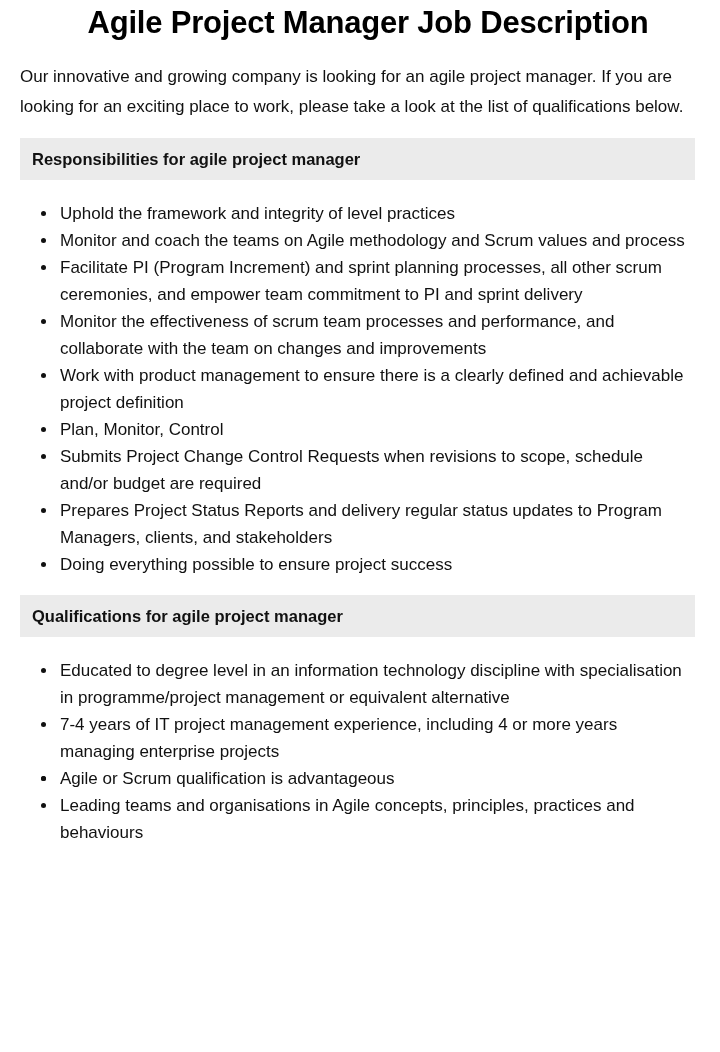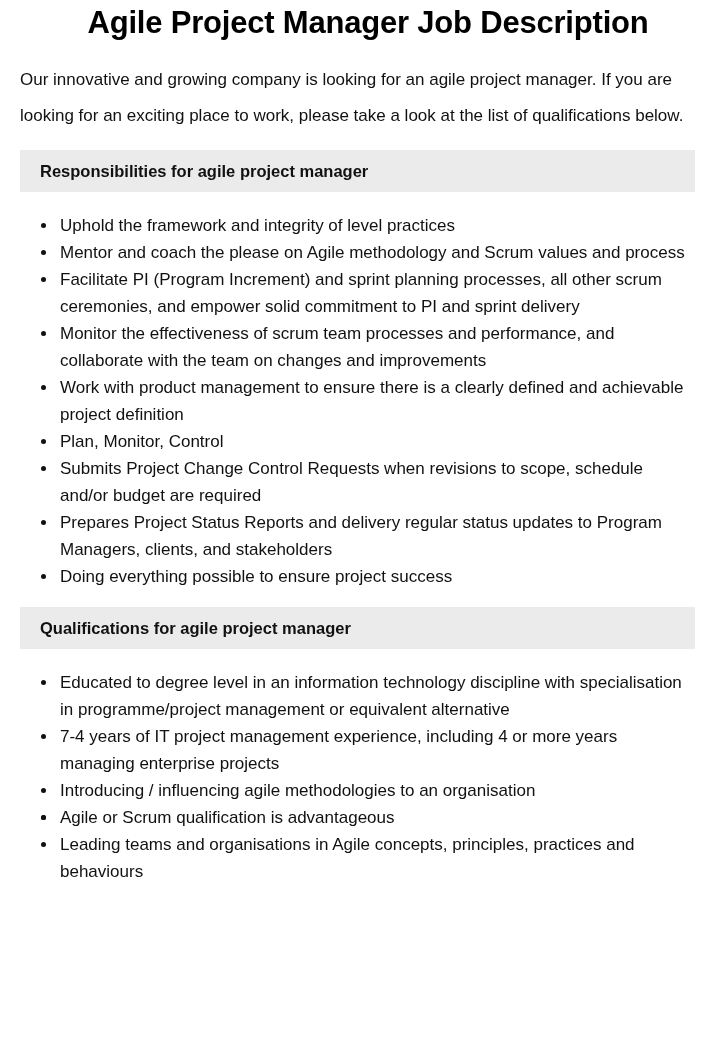--- a/index.html
+++ b/index.html
@@ -18,29 +18,29 @@
       font-size: 31px;
       font-weight: bold;
       line-height: 42px;
       color: #000000;
       letter-spacing: -0.2px;
       padding-left: 16px;
     }
     .intro {
       margin: 18px 20px 0 20px;
       font-size: 17px;
-      line-height: 36px;
+      line-height: 30px;
       color: #111111;
     }
     .section-header {
       margin: 16px 25px 0 20px;
       background: #ebebeb;
       height: 42px;
       box-sizing: border-box;
-      padding: 0 20px;
+      padding: 0 12px;
       display: flex;
       align-items: center;
       font-size: 16.5px;
       font-weight: bold;
       color: #111111;
     }
     ul.items {
       margin: 20px 30px 0 20px;
       padding-left: 40px;
       list-style: none;
@@ -66,35 +66,34 @@
 <body>
 
 <div class="page">
   <h1>Agile Project Manager Job Description</h1>
   <p class="intro">Our innovative and growing company is looking for an agile project manager. If you are looking for an exciting place to work, please take a look at the list of qualifications below.</p>
 
   <section>
     <div class="section-header">Responsibilities for agile project manager</div>
     <ul class="items">
       <li><span class="bullet"></span><span>Uphold the framework and integrity of level practices</span></li>
-      <li><span class="bullet"></span><span>Mentor and coach the please on Agile methodology and Scrum values and process</span></li>
-      <li><span class="bullet"></span><span>Facilitate PI (Program Increment) and sprint planning processes, all other scrum ceremonies, and empower solid commitment to PI and sprint delivery</span></li>
+      <li><span class="bullet"></span><span>Monitor and coach the teams on Agile methodology and Scrum values and process</span></li>
+      <li><span class="bullet"></span><span>Facilitate PI (Program Increment) and sprint planning processes, all other scrum ceremonies, and empower team commitment to PI and sprint delivery</span></li>
       <li><span class="bullet"></span><span>Monitor the effectiveness of scrum team processes and performance, and collaborate with the team on changes and improvements</span></li>
       <li><span class="bullet"></span><span>Work with product management to ensure there is a clearly defined and achievable project definition</span></li>
       <li><span class="bullet"></span><span>Plan, Monitor, Control</span></li>
       <li><span class="bullet"></span><span>Submits Project Change Control Requests when revisions to scope, schedule and/or budget are required</span></li>
       <li><span class="bullet"></span><span>Prepares Project Status Reports and delivery regular status updates to Program Managers, clients, and stakeholders</span></li>
       <li><span class="bullet"></span><span>Doing everything possible to ensure project success</span></li>
     </ul>
   </section>
 
   <section class="sec2">
     <div class="section-header">Qualifications for agile project manager</div>
     <ul class="items">
       <li><span class="bullet"></span><span>Educated to degree level in an information technology discipline with specialisation in programme/project management or equivalent alternative</span></li>
       <li><span class="bullet"></span><span>7-4 years of IT project management experience, including 4 or more years managing enterprise projects</span></li>
-      <li><span class="bullet"></span><span>Introducing / influencing agile methodologies to an organisation</span></li>
       <li><span class="bullet"></span></li>
       <li><span class="bullet"></span><span>Agile or Scrum qualification is advantageous</span></li>
       <li><span class="bullet"></span><span>Leading teams and organisations in Agile concepts, principles, practices and behaviours</span></li>
     </ul>
   </section>
 </div>
 
 </body></html>

